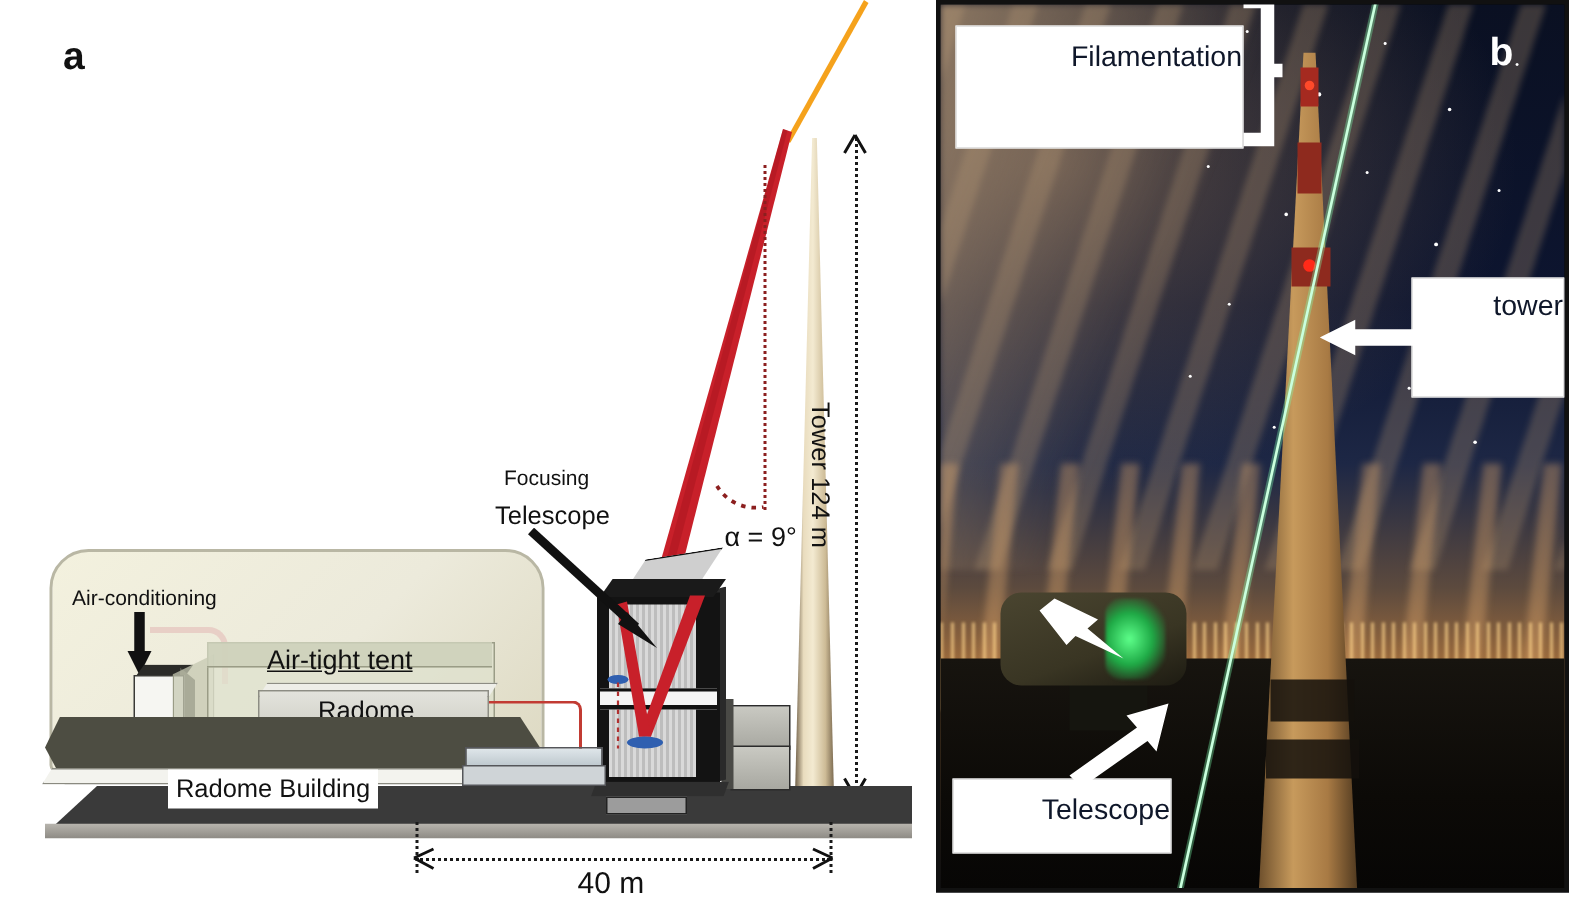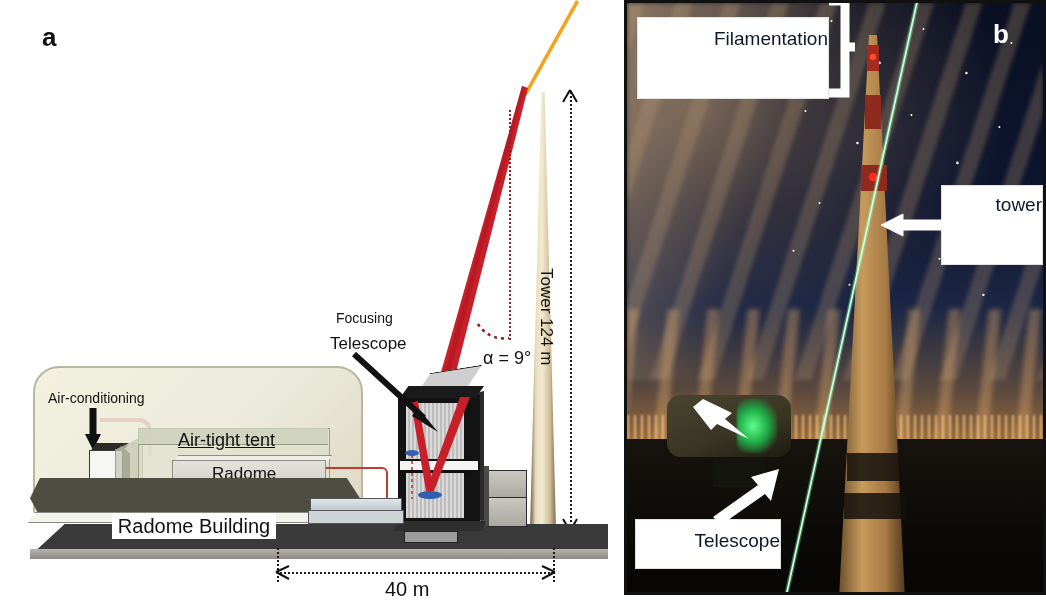--- a/index.html
+++ b/index.html
@@ -251,22 +251,22 @@
     <div class="laser-box"></div>
     <div class="lbl-plain" style="left:212px;top:464px;font-size:17px;">Radome</div>
 
     <div class="radome-plat"></div>
     <div class="radome-plat-lip"></div>
 
     <div class="cable"></div>
     <div class="cable-duct"></div>
     <div class="cable-duct-base"></div>
 
-    <div class="lbl-box" style="left:112px;top:513px;width:164px;height:26px;
-         line-height:26px;font-size:20px;border:none;">Radome Building</div>
+    <div class="lbl-box" style="left:112px;top:513px;width:140px;height:26px;
+         line-height:26px;font-size:17px;border:none;">Radome Building</div>
 
     <div class="lbl-plain" style="left:336px;top:310px;font-size:14px;">Focusing</div>
     <div class="lbl-plain" style="left:330px;top:334px;font-size:17px;">Telescope</div>
     <svg style="position:absolute;left:352px;top:352px;width:110px;height:100px;">
       <path d="M 2 2 L 72 66" stroke="#111" stroke-width="6" fill="none"></path>
       <polygon points="86,80 60,64 66,56" fill="#111"></polygon>
     </svg>
   </div>
 
   <div id="panel-b">

